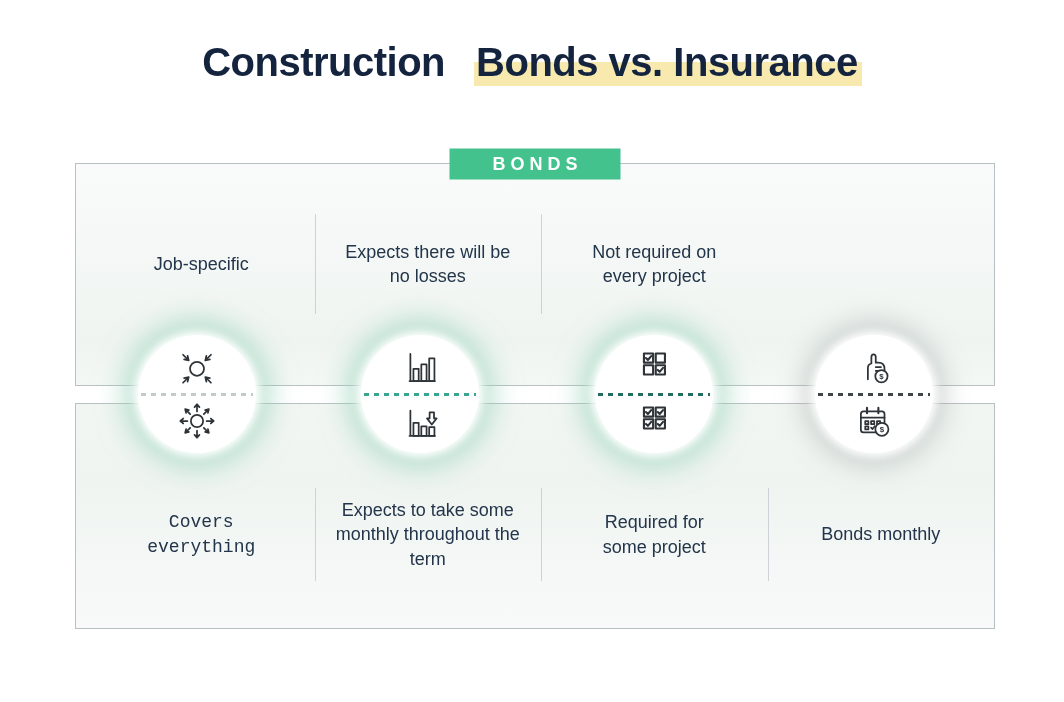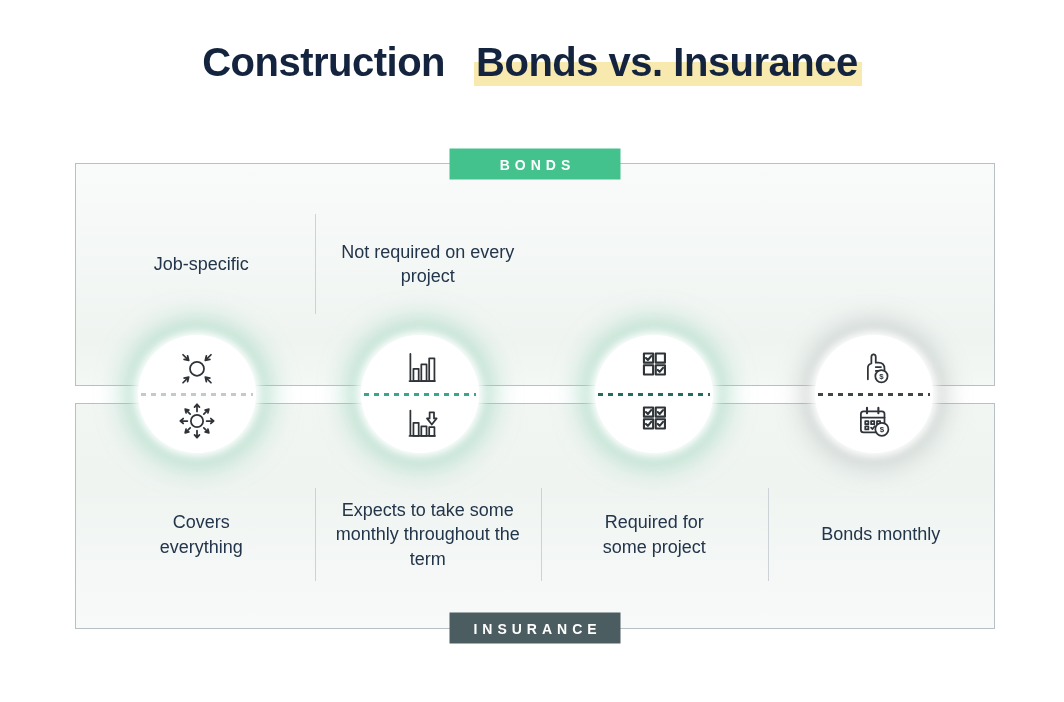--- a/index.html
+++ b/index.html
@@ -21,21 +21,21 @@
   
   .panel{
     position:absolute;left:75px;width:918px;
     border:1px solid var(--panel_border,#b9c0c3);
   }
   .panel-top{top:163px;height:221px;background:linear-gradient(180deg,#f9fbfa 0%,#eff4f1 80%,#f4f8f5 100%);}
   .panel-bottom{top:403px;height:224px;background:linear-gradient(180deg,#f2f6f3 0%,#eff4f1 35%,#f8faf9 100%);}
   .tab{
     position:absolute;left:50%;width:166px;height:31px;
     display:flex;align-items:center;justify-content:center;
-    color:#ffffff;font-size:14px;font-weight:700;letter-spacing:5px;padding-left:5px;
+    color:#ffffff;font-size:18px;font-weight:700;letter-spacing:5px;padding-left:5px;
     z-index:6;
   }
   .tab-bonds{top:0;transform:translate(-50%,-50%);background:var(--accent_green,#44c28e);}
   .tab-insurance{bottom:0;transform:translate(-50%,50%);background:var(--slate,#4c5d61);}
   
   .row{position:absolute;left:12px;right:0;display:grid;grid-template-columns:1fr 1fr 1fr 1fr;}
   .row-top{top:48px;height:104px;}
   .row-bottom{top:82px;height:97px;}
   .cell{
     position:relative;display:flex;align-items:center;justify-content:center;
@@ -43,21 +43,21 @@
     color:var(--text,#23354a);
   }
   .cell + .cell::before{
     content:"";position:absolute;left:0;top:2px;bottom:2px;width:1px;
     background:var(--divider,#ccd2d5);
   }
   .cell span{display:inline-block;}
   .row-top .cell:nth-child(2) span{max-width:175px;}
   .row-top .cell:nth-child(3) span{max-width:165px;}
   .row-top .cell:nth-child(4) span{max-width:115px;}
-  .row-bottom .cell:nth-child(1) span{max-width:115px;}
+  .row-bottom .cell:nth-child(1) span{max-width:115px;font-family:Liberation Mono, monospace;}
   .row-bottom .cell:nth-child(2) span{max-width:195px;}
   .row-bottom .cell:nth-child(3) span{max-width:135px;}
   
   .circle{
     position:absolute;top:335px;width:118px;height:118px;border-radius:50%;
     background:#ffffff;z-index:5;
     display:flex;flex-direction:column;align-items:center;justify-content:space-between;
     padding:11px 0;box-sizing:border-box;
   }
   .circle.glow-green{box-shadow:0 0 8px 4px #ffffff,0 0 26px 16px var(--glow_green,rgba(140,206,178,0.55));}
@@ -90,27 +90,29 @@
     <span>Construction</span><span class="hl">Bonds vs. Insurance</span>
   </div>
 
   <div class="panel panel-top">
     <div class="tab tab-bonds">BONDS</div>
     <div class="row row-top">
       <div class="cell">
           <span>Job-specific</span>
         </div>
       <div class="cell">
+          <span>Expects there will be no losses</span>
+        </div>
+      <div class="cell">
           <span>Not required on every project</span>
         </div>
     </div>
   </div>
 
   <div class="panel panel-bottom">
-    <div class="tab tab-insurance">INSURANCE</div>
     <div class="row row-bottom">
       <div class="cell">
           <span>Covers everything</span>
         </div>
       <div class="cell">
           <span>Expects to take some monthly throughout the term</span>
         </div>
       <div class="cell">
           <span>Required for some project</span>
         </div>

